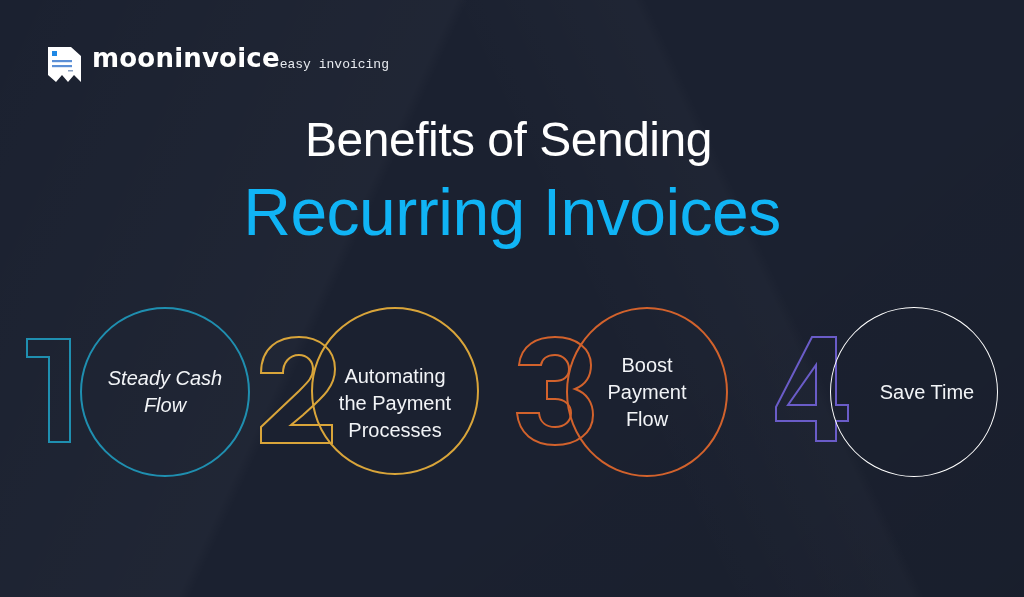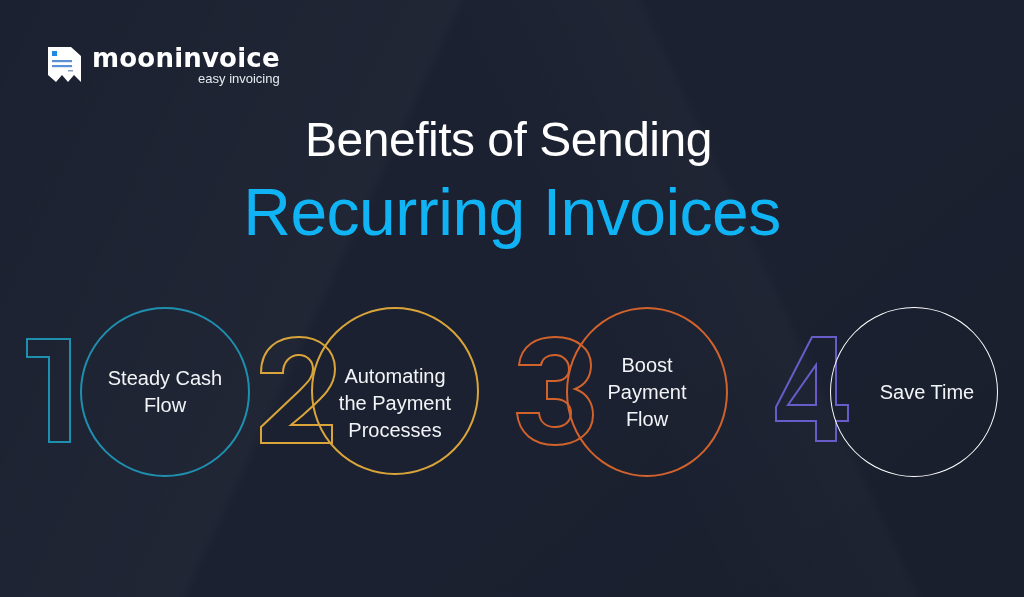--- a/index.html
+++ b/index.html
@@ -15,23 +15,23 @@
         linear-gradient(115deg, rgba(255,255,255,0.00) 0%, rgba(255,255,255,0.025) 35%, rgba(255,255,255,0.00) 36%),
         linear-gradient(65deg, rgba(255,255,255,0.00) 55%, rgba(255,255,255,0.02) 70%, rgba(255,255,255,0.00) 71%),
         linear-gradient(140deg, rgba(0,0,0,0.00) 60%, rgba(0,0,0,0.08) 100%);
       pointer-events: none;
     }
     .logo {
       position: absolute; left: 47px; top: 46px;
       display: flex; align-items: flex-start; gap: 10px;
     }
     .logo-icon { width: 35px; height: 38px; }
-    .logo-text { display: flex; flex-direction: column; align-items: flex-end; margin-top: -2px; }
+    .logo-text { display: flex; flex-direction: row; align-items: flex-end; margin-top: -2px; }
     .logo-name { color: #ffffff; font-size: 26px; font-weight: bold; letter-spacing: 0.2px; line-height: 28px; font-family: "DejaVu Sans", sans-serif; }
-    .logo-tag { color: #e8ebf0; font-size: 13px; line-height: 14px; margin-top: 0px; font-family: Liberation Sans, sans-serif; }
+    .logo-tag { color: #e8ebf0; font-size: 13px; line-height: 14px; margin-top: 0px; font-family: Liberation Mono, monospace; }
     .title1 {
       position: absolute; left: 0; right: 7px; top: 112px;
       text-align: center; color: #ffffff; font-size: 48px; font-weight: normal;
       letter-spacing: -0.5px;
     }
     .title2 {
       position: absolute; left: 0; right: 0; top: 174px;
       text-align: center; color: #10b4f5; font-size: 66px; font-weight: normal;
       letter-spacing: -0.5px;
     }
@@ -63,21 +63,21 @@
   </svg>
   <div class="logo-text">
     <span class="logo-name">mooninvoice</span>
     <span class="logo-tag">easy invoicing</span>
   </div>
 </div>
 
 <div class="title1">Benefits of Sending</div>
 <div class="title2">Recurring Invoices</div>
 
-<div class="item" style="left:25px;">
+<div class="item" style="left:25px;font-style:italic;">
   <svg class="num" width="60" height="120" style="top:30px;">
     <path d="M2 4 H45 V107 H24 V22 H2 Z" fill="none" stroke="#1f8fb0" stroke-width="2"></path>
   </svg>
   <div class="circle" style="left:55px; border:2px solid #1f8fb0;">
     <div class="circle-text">Steady Cash Flow</div>
   </div>
 </div>
 
 <div class="item" style="left:257px;">
   <svg class="num" width="90" height="120" style="top:30px;">

